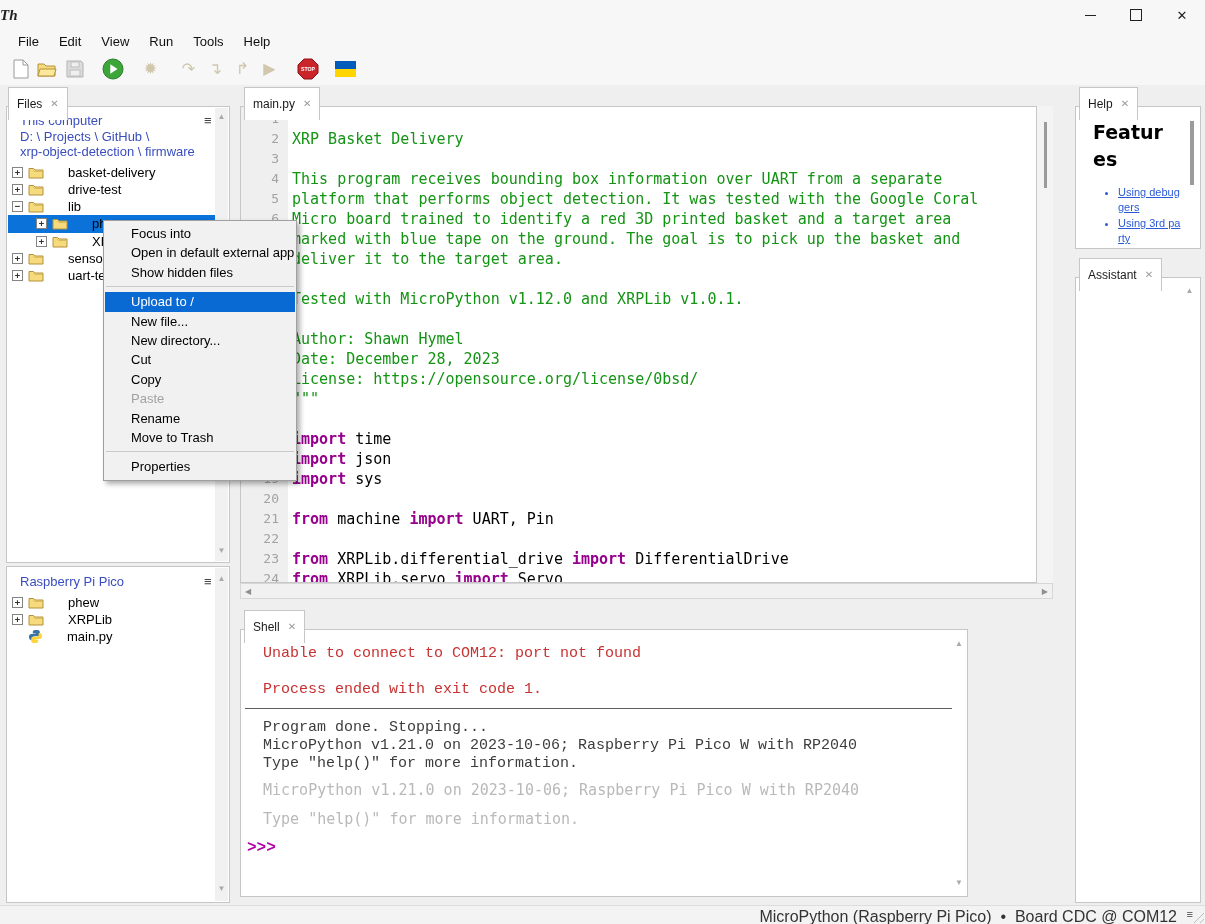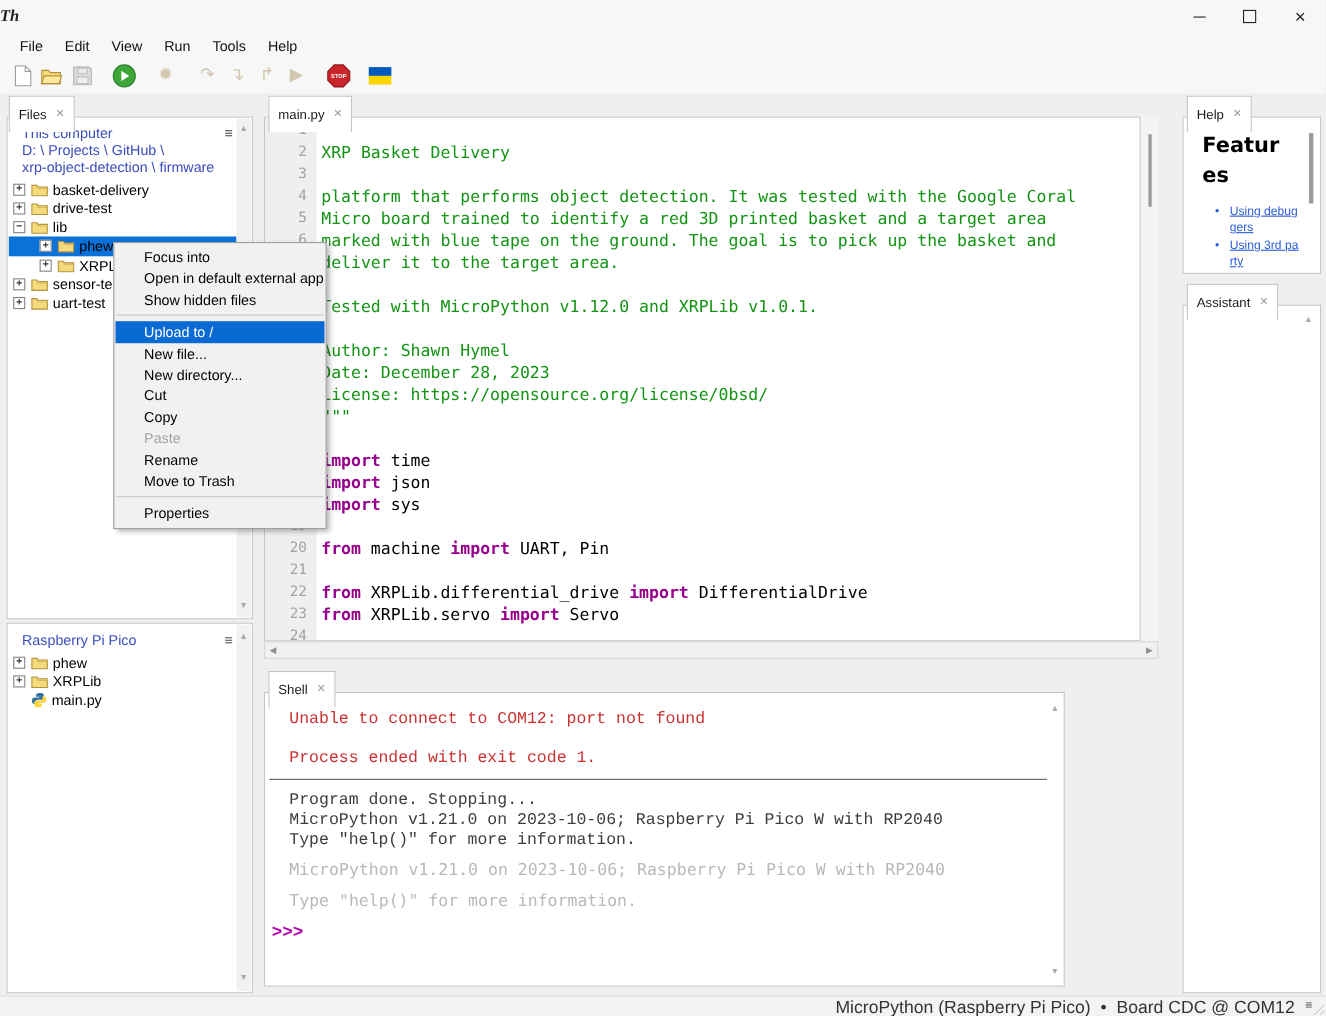--- a/index.html
+++ b/index.html
@@ -42,21 +42,21 @@
   
   .pane-hamburger{position:absolute;font-size:13px;color:#444;font-weight:bold}
   .tree-header{position:absolute;left:13px;font-size:13px;color:#3a4dbf;white-space:pre}
   .trow{position:absolute;left:1px;right:14px;height:18px;display:flex;align-items:center;
         font-size:13px;color:#000;box-sizing:border-box}
   .trow.sel{background:#0a72d8}
   .expander{width:11px;height:11px;box-sizing:border-box;border:1px solid #848484;background:#fff;
             font:bold 9px/8px "DejaVu Sans Mono",monospace;text-align:center;color:#333;flex:none}
   .expander.empty{border:none;background:transparent}
   .t-ic{margin-left:5px;display:flex;flex:none}
-  .t-label{margin-left:4px;white-space:pre}
+  .t-label{margin-left:24px;white-space:pre}
 
   
   .gutter{position:absolute;left:0;top:0;bottom:0;width:47px;background:#efefef}
   .gut-n{height:20px;line-height:20px;text-align:right;padding-right:9px;
          font:13px/20px "DejaVu Sans Mono",monospace;color:#a2a2a2}
   .code{position:absolute;left:51px;top:0;right:0}
   .ed-line{height:20px;font:15px/20px "DejaVu Sans Mono",monospace;white-space:pre}
   .code-pad{height:2px}
   .tok-kw{color:#96008c;font-weight:bold}
   .tok-str{color:#149414}
@@ -365,20 +365,21 @@
       <div class="gut-n">21</div>
       <div class="gut-n">22</div>
       <div class="gut-n">23</div>
       <div class="gut-n">24</div>
     </div>
   <div class="code" id="code">
       <div class="code-pad"></div>
       <div class="ed-line"><span class="tok-str">"""</span></div>
       <div class="ed-line"><span class="tok-str">XRP Basket Delivery</span></div>
       <div class="ed-line"></div>
+      <div class="ed-line"><span class="tok-str">This program receives bounding box information over UART from a separate</span></div>
       <div class="ed-line"><span class="tok-str">platform that performs object detection. It was tested with the Google Coral</span></div>
       <div class="ed-line"><span class="tok-str">Micro board trained to identify a red 3D printed basket and a target area</span></div>
       <div class="ed-line"><span class="tok-str">marked with blue tape on the ground. The goal is to pick up the basket and</span></div>
       <div class="ed-line"><span class="tok-str">deliver it to the target area.</span></div>
       <div class="ed-line"></div>
       <div class="ed-line"><span class="tok-str">Tested with MicroPython v1.12.0 and XRPLib v1.0.1.</span></div>
       <div class="ed-line"></div>
       <div class="ed-line"><span class="tok-str">Author: Shawn Hymel</span></div>
       <div class="ed-line"><span class="tok-str">Date: December 28, 2023</span></div>
       <div class="ed-line"><span class="tok-str">License: https://opensource.org/license/0bsd/</span></div>

